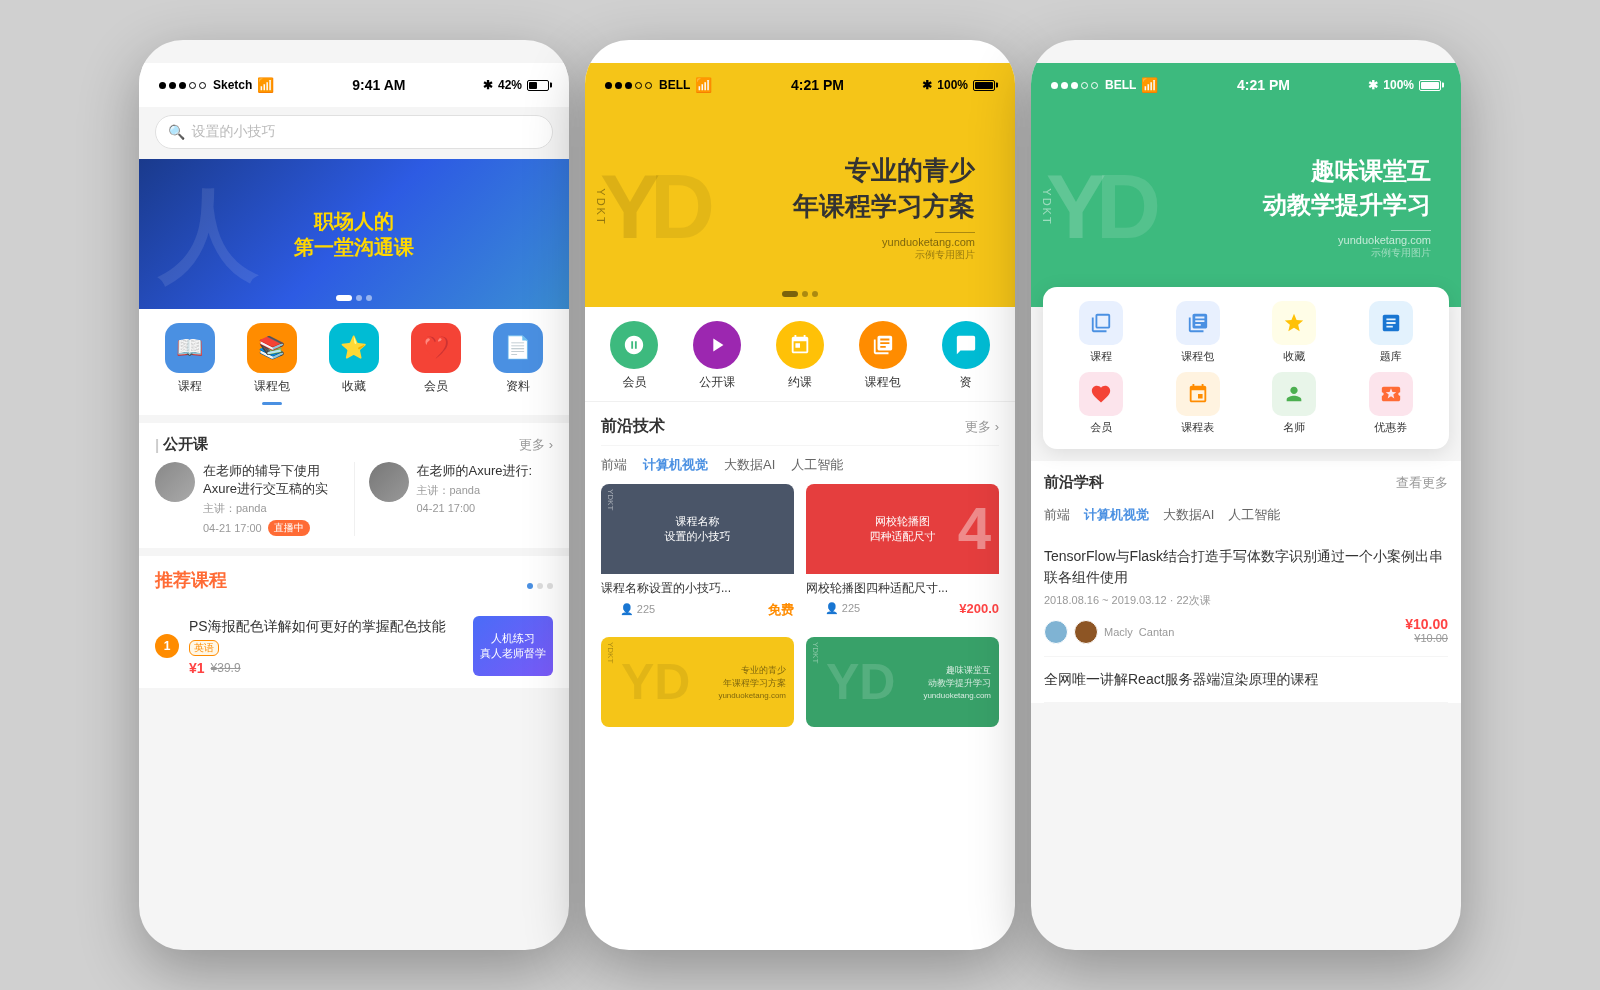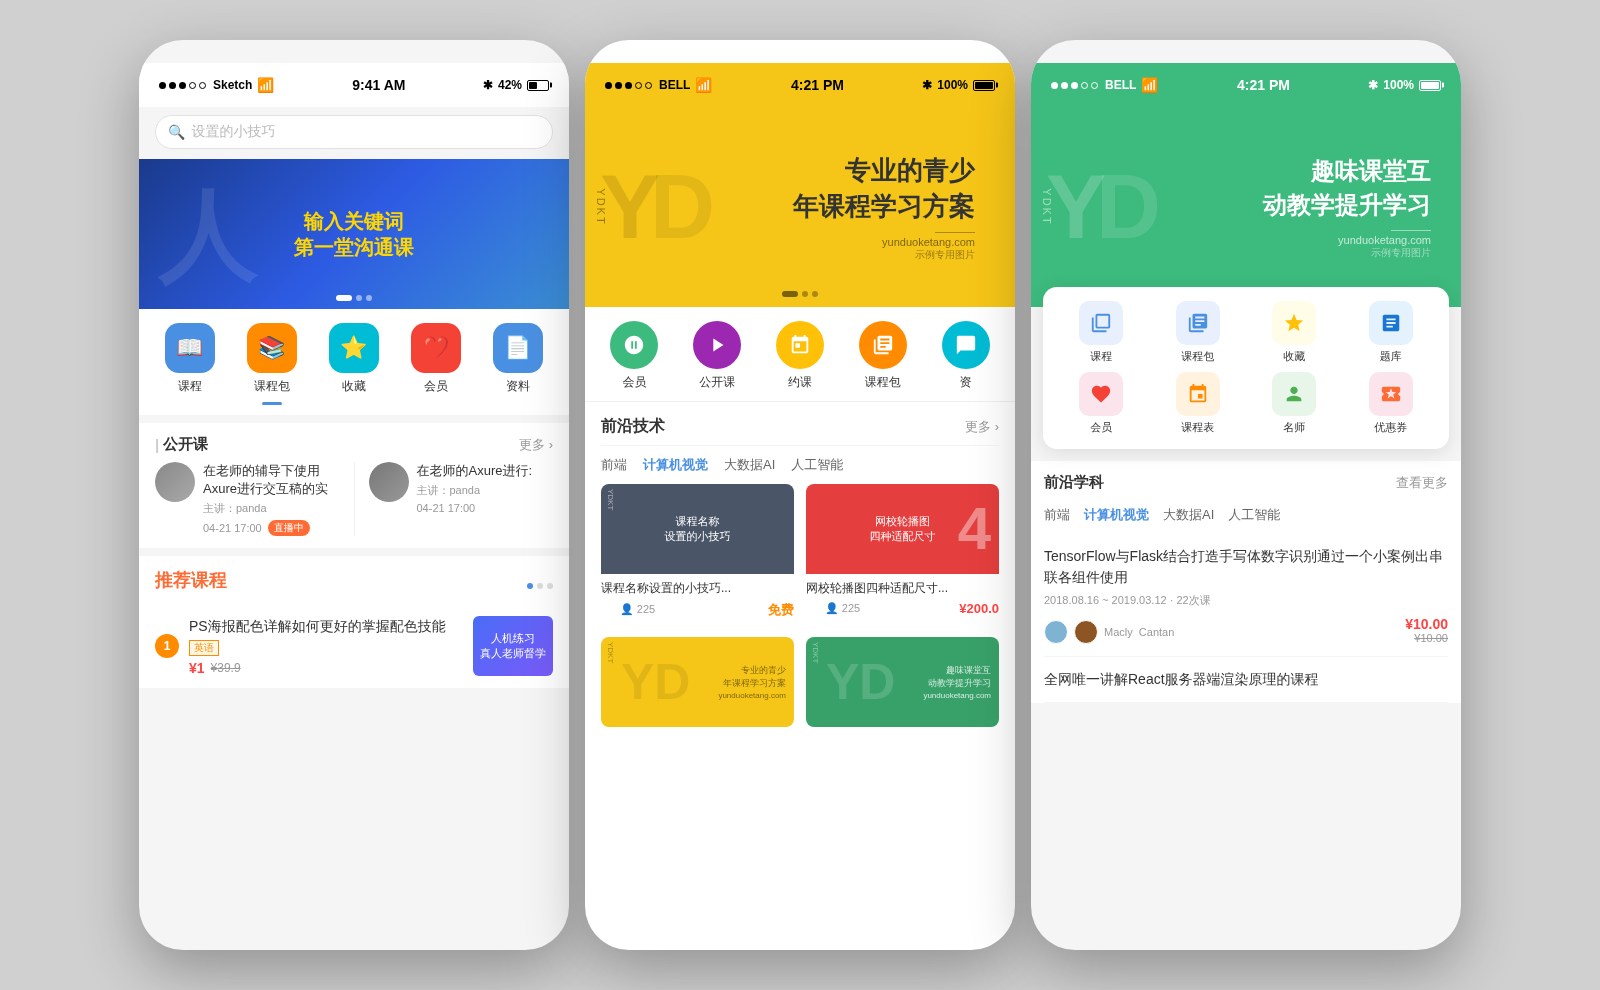--- a/index.html
+++ b/index.html
@@ -206,21 +206,21 @@
       font-weight: 700;
       flex-shrink: 0;
     }
     .rec-info { flex: 1; }
     .rec-title { font-size: 14px; color: #333; font-weight: 500; line-height: 1.4; }
     .tag {
       display: inline-block;
       background: #fff7e6;
       color: #ff8c00;
       border: 1px solid #ff8c00;
-      border-radius: 0;
+      border-radius: 6px;
       font-size: 10px;
       padding: 0 4px;
       margin-top: 4px;
       font-family: Liberation Serif, serif;
     }
     .price-row { display: flex; align-items: center; gap: 6px; margin-top: 4px; }
     .price-new { color: #ff4444; font-size: 14px; font-weight: 600; }
     .price-old { color: #999; font-size: 12px; text-decoration: line-through; }
     .rec-thumb {
       width: 80px; height: 60px;
@@ -438,21 +438,21 @@
       <div class="search-input">
         <span>🔍</span>
         <span style="color:#bbb;font-size:14px;">设置的小技巧</span>
       </div>
     </div>
 
     <div class="banner">
       <div style="position:absolute;left:0;top:0;right:0;bottom:0;background:linear-gradient(135deg,#1a3a8c,#2d5be3,#3b8fd4);"></div>
       <div style="position:absolute;left:20px;top:50%;transform:translateY(-50%);font-size:100px;color:rgba(255,255,255,0.1);font-weight:900;line-height:1;">人</div>
       <div class="banner-text">
-        <div style="font-size:20px;font-weight:900;color:#FFD700;">输入关键词</div>
+        <div style="font-size:20px;font-weight:900;color:#FFD700;">职场人的</div>
         <div style="font-size:20px;font-weight:900;color:#FFD700;">第一堂沟通课</div>
       </div>
       <div class="banner-dots">
         <div class="dot active"></div>
         <div class="dot"></div>
         <div class="dot"></div>
       </div>
     </div>
 
     <div class="nav-icons">

